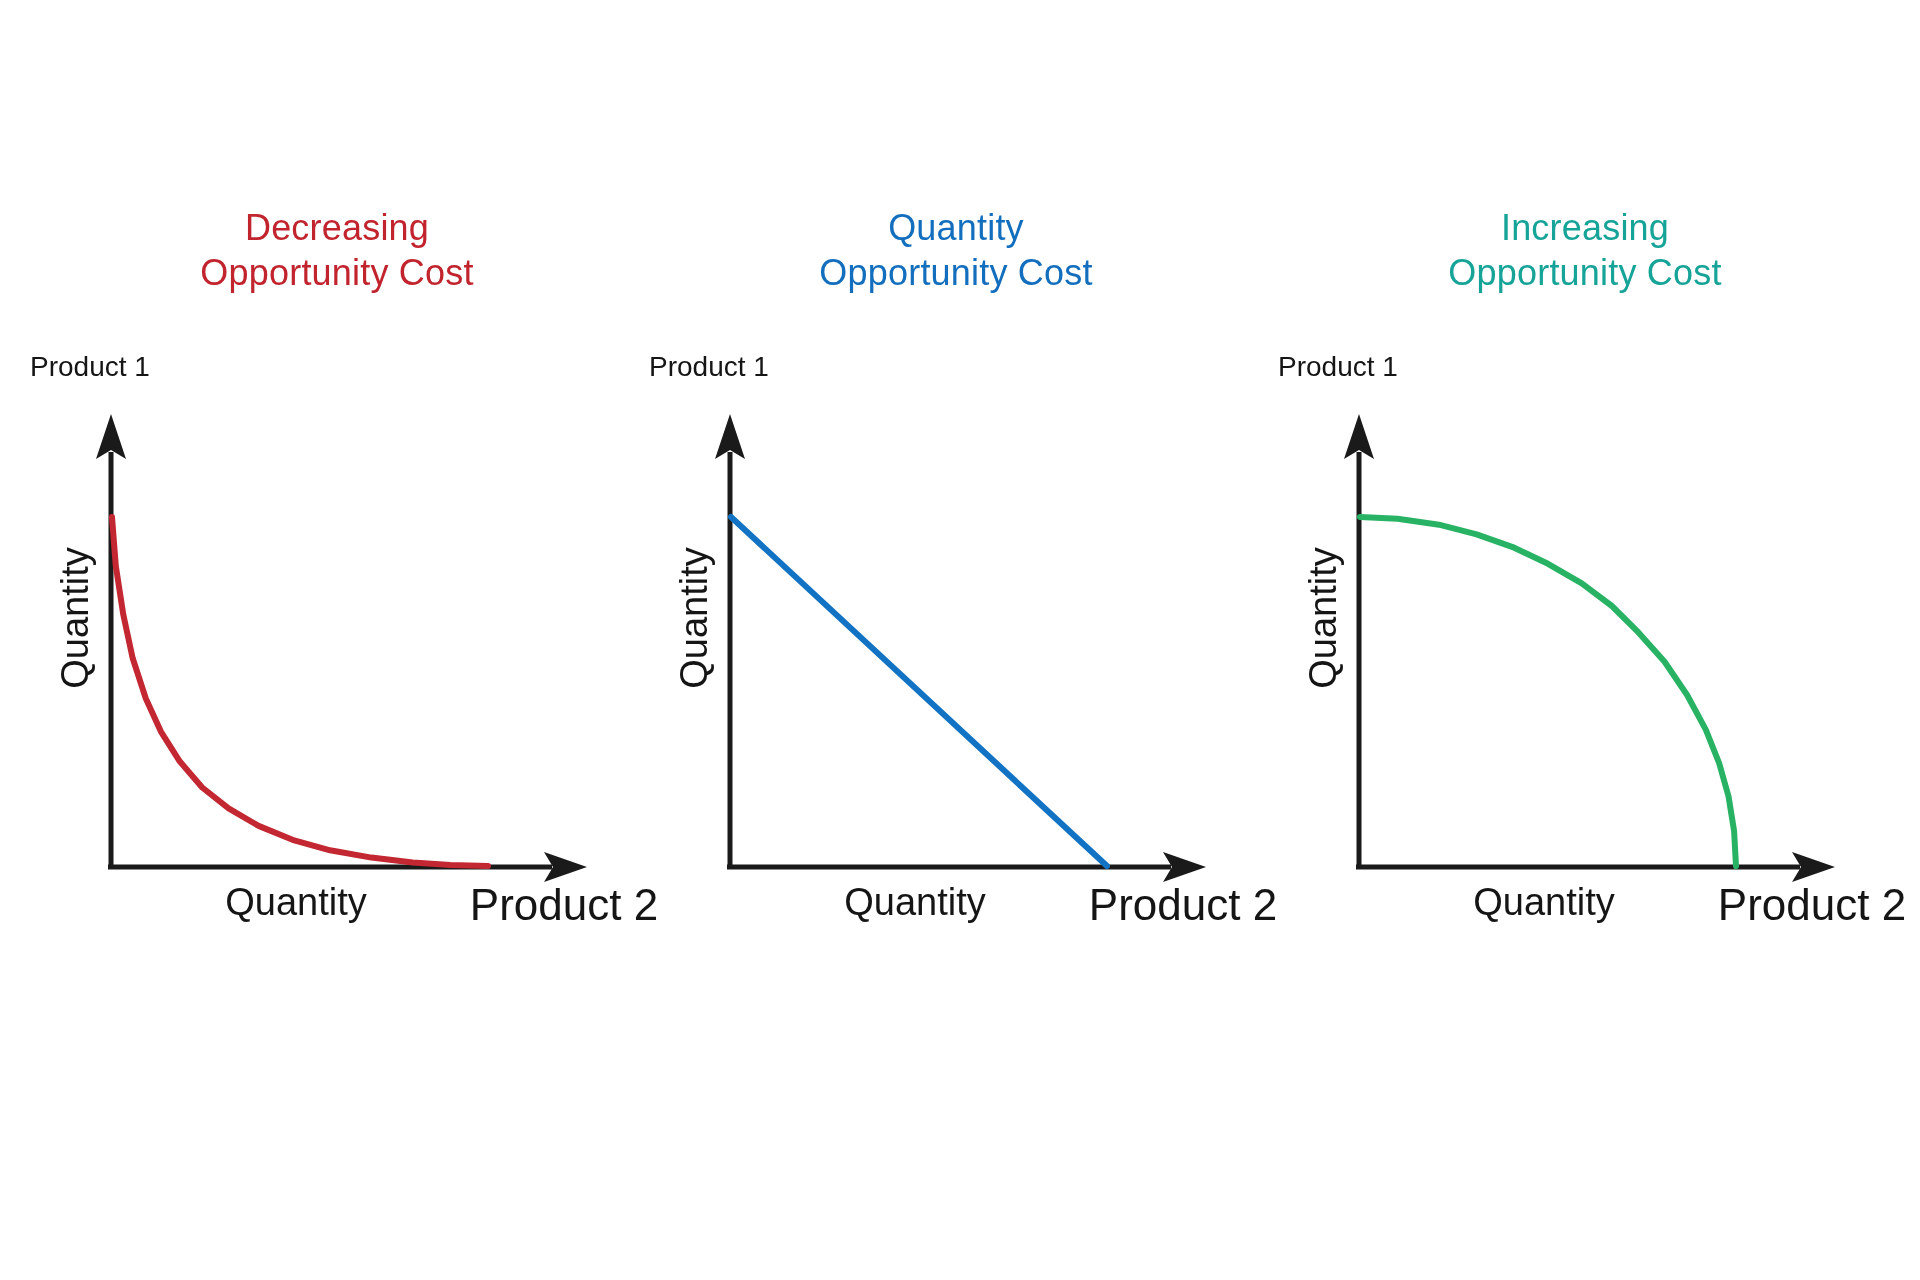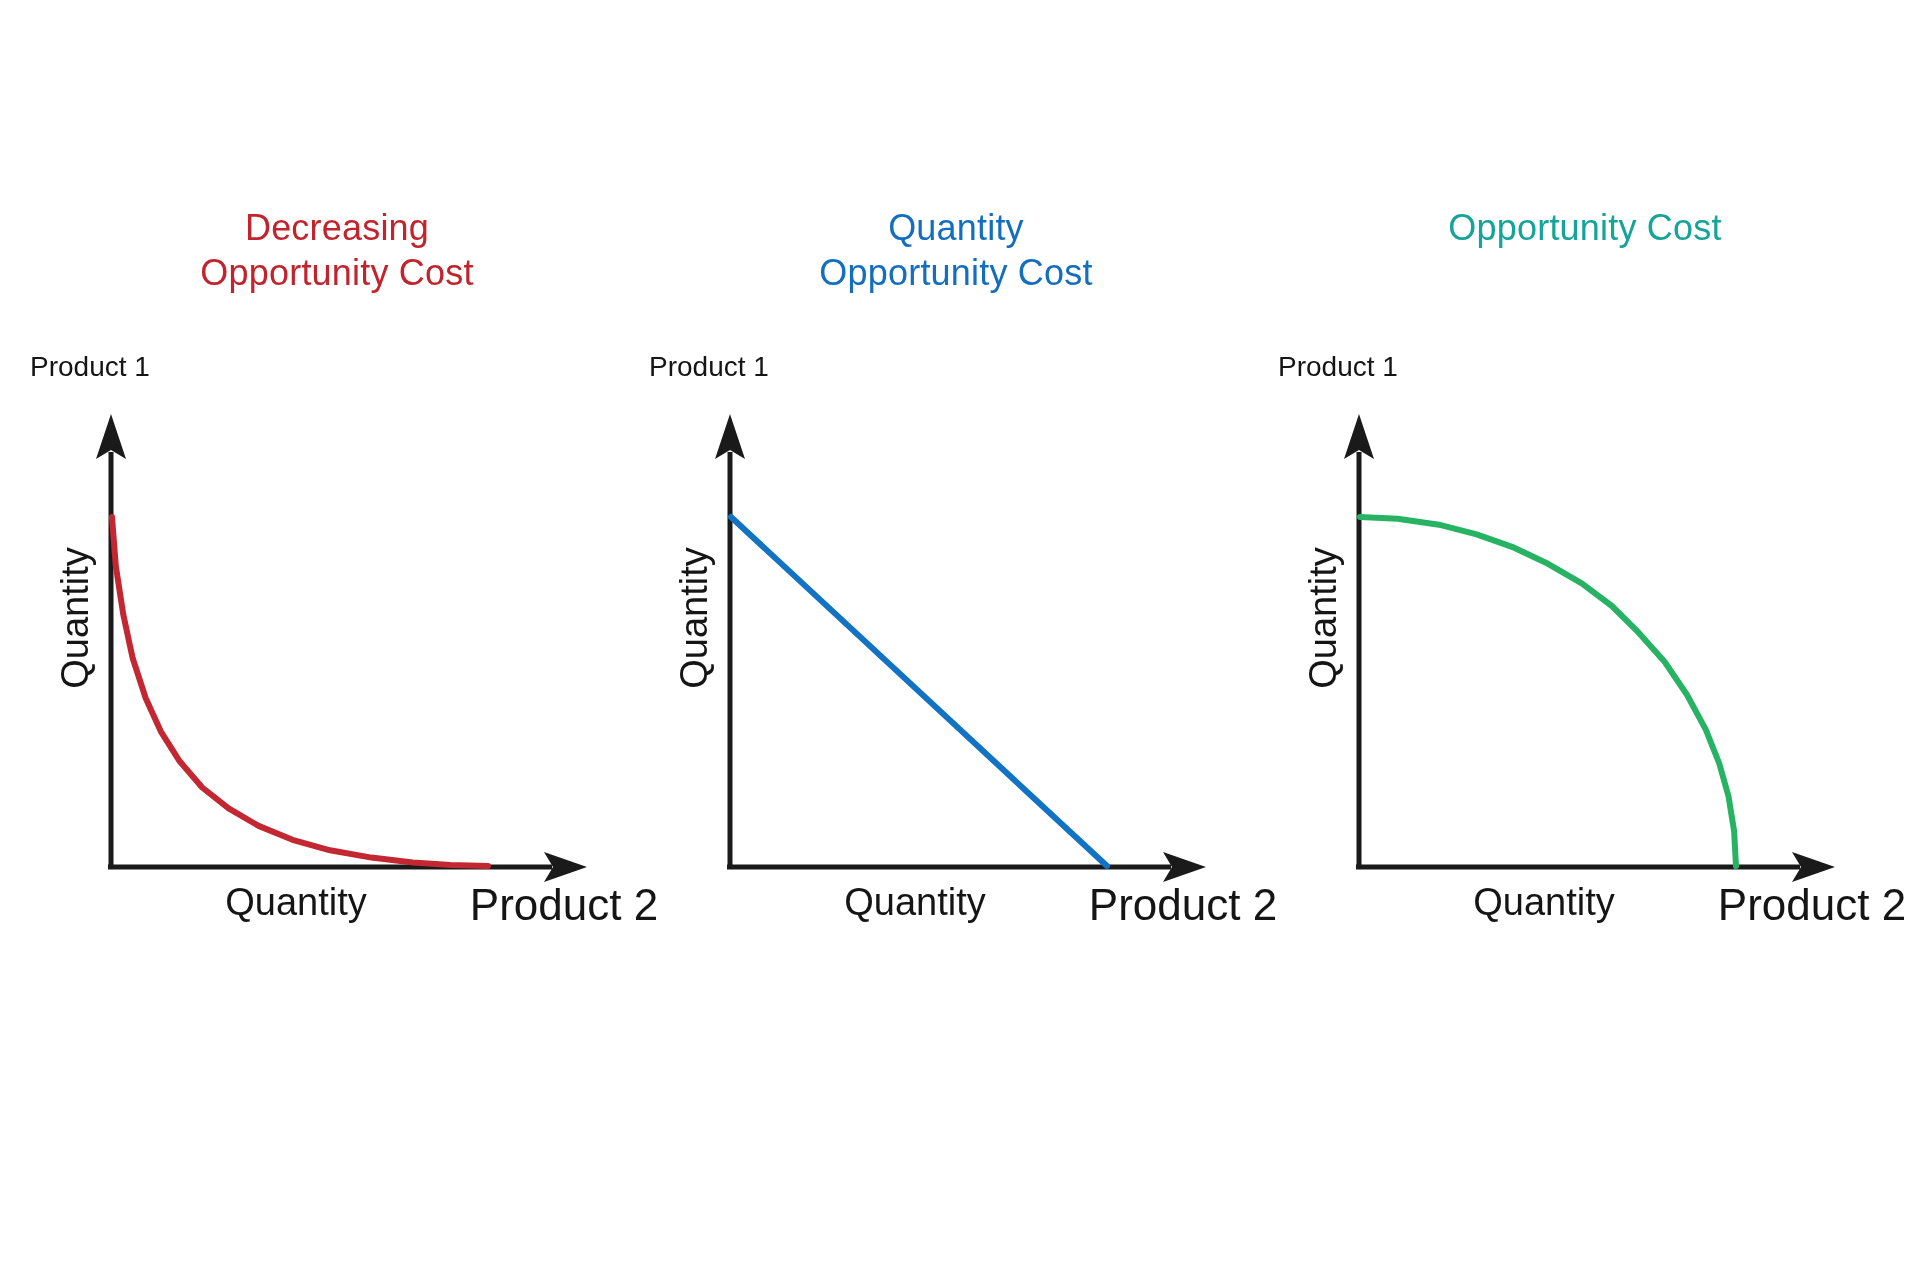--- a/index.html
+++ b/index.html
@@ -124,20 +124,21 @@
       <polygon class="arrowhead" points="527,467 484,452 493,467 484,482"></polygon>
       <polyline class="ppf" points="52.0,117.0 428.0,466.0" stroke="#1273c4"></polyline>
     </svg>
     <div class="qy-label">Quantity</div>
     <div class="qx-label">Quantity</div>
     <div class="p2-label">Product 2</div>
   </section>
 
   <section class="chart c2">
     <div class="chart-title" style="color: rgb(22, 163, 152);">
+      <div>Increasing</div>
       <div>Opportunity Cost</div>
     </div>
     <div class="p1-label">Product 1</div>
     <svg class="plot-svg" width="560" height="560" viewBox="0 0 560 560">
       <line class="axis" x1="51" y1="467" x2="51" y2="52"></line>
       <polygon class="arrowhead" points="51,14 36,59 51,50 66,59"></polygon>
       <line class="axis" x1="48" y1="467" x2="492" y2="467"></line>
       <polygon class="arrowhead" points="527,467 484,452 493,467 484,482"></polygon>
       <polyline class="ppf" points="52.0,117.0 89.6,118.7 131.0,124.7 168.6,134.4 206.2,147.7 240.0,163.8 273.8,183.3 303.9,206.0 330.2,232.2 356.6,261.8 379.1,295.0 397.9,329.9 411.1,363.0 420.5,396.2 426.1,431.1 428.0,466.0" stroke="#28b364"></polyline>
     </svg>

